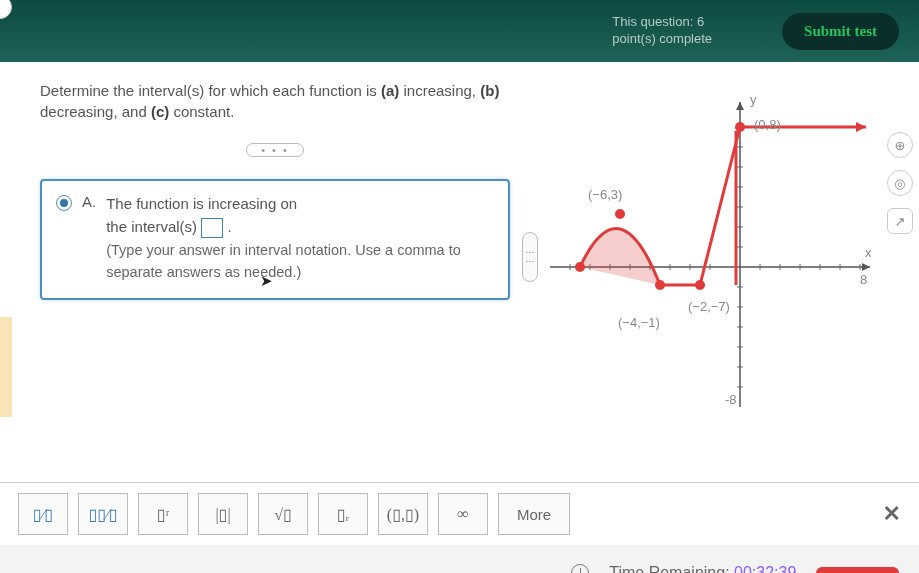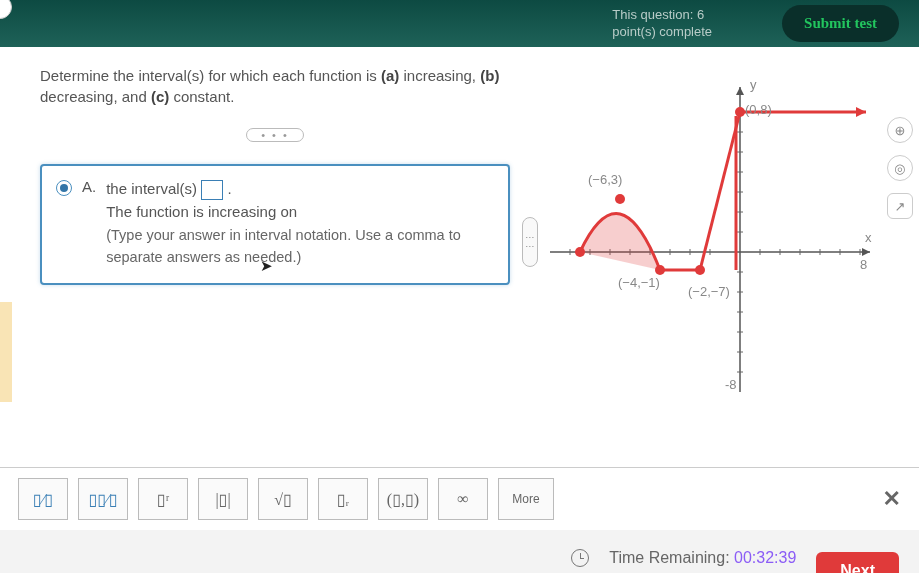--- a/index.html
+++ b/index.html
@@ -6,21 +6,21 @@
   body {
     width: 919px; height: 573px;
     font-family: Arial, Helvetica, sans-serif;
     background: #f4f4f4;
     overflow: hidden;
     position: relative;
   }
   .header {
     background: #1a5a52;
     background: linear-gradient(180deg, #0d4a42, #1e6258);
-    height: 47px;
+    height: 62px;
     color: #cfe3e0;
     display: flex;
     align-items: center;
     justify-content: flex-end;
     gap: 30px;
     padding: 0 20px;
     position: relative;
   }
   .points-info { font-size: 13px; line-height: 1.3; color:#b8ccc8; text-align:left; margin-right: 40px;}
   .submit-btn {
@@ -103,21 +103,21 @@
     background:#fff;
     padding: 10px 18px;
     display:flex; gap:10px; align-items:center;
     position:relative;
   }
   .math-btn {
     width:50px; height:42px; border:1px solid #bbb; background:#fafafa;
     display:flex; align-items:center; justify-content:center;
     font-size:16px; color:#666; cursor:pointer; font-family: serif;
   }
-  .more-btn { width:56px; font-family: Arial; font-size:12px;}
+  .more-btn { width:72px; font-family: Arial; font-size:15px;}
   .close-x { position:absolute; right:18px; top:18px; font-size:22px; font-weight:bold; color:#666; cursor:pointer;}
   .footer {
     background:#f3f3f3; height: 55px;
     display:flex; align-items:center; justify-content:flex-end;
     gap: 20px; padding: 0 20px;
     color:#666;
   }
   .clock-icon { width:18px;height:18px; border:1.5px solid #777; border-radius:50%; display:inline-flex; align-items:center; justify-content:center; font-size:10px; color:#777; position:relative;}
   .clock-icon::after{content:''; position:absolute; width:1px;height:5px; background:#777; top:3px; left:8px;}
   .clock-icon::before{content:''; position:absolute; width:4px;height:1px; background:#777; top:8px; left:8px;}
@@ -162,26 +162,26 @@
 
     <span class="cursor-arrow">➤</span>
 
     <div class="choice-box">
       <div class="choice-row">
         <span class="radio">
             <span class="radio-dot"></span>
           </span>
         <span class="choice-label">A.</span>
         <div class="choice-content">
+          <div>The function is increasing on</div>
           <div>
             <span>the interval(s) </span>
             <span class="answer-box"></span>
             <span>.</span>
           </div>
-          <div>The function is increasing on</div>
           <div class="choice-hint">(Type your answer in interval notation. Use a comma to separate answers as needed.)</div>
         </div>
       </div>
     </div>
   </div>
 
   <div class="right-col">
     <div class="grab-handle">⋮⋮</div>
     <div class="graph-area">
       <svg viewBox="0 0 340 330">
@@ -236,23 +236,23 @@
         <line x1="200" y1="40" x2="326" y2="40" stroke="#e03a3a" stroke-width="3"></line>
         <polygon points="326,40 316,35 316,45" fill="#e03a3a"></polygon>
 
         <circle cx="80" cy="127" r="5" fill="#e03a3a"></circle>
         <circle cx="120" cy="198" r="5" fill="#e03a3a"></circle>
         <circle cx="160" cy="198" r="5" fill="#e03a3a"></circle>
         <circle cx="200" cy="40" r="5" fill="#e03a3a"></circle>
         <circle cx="40" cy="180" r="5" fill="#e03a3a"></circle>
       </svg>
       <span class="graph-label" style="left:48px; top:100px;">(−6,3)</span>
-      <span class="graph-label" style="left:78px; top:203px;">(−4,−1)</span>
+      <span class="graph-label" style="left:78px; top:228px;">(−4,−1)</span>
       <span class="graph-label" style="left:148px; top:212px;">(−2,−7)</span>
-      <span class="graph-label" style="left:205px; top:30px;">(0,8)</span>
+      <span class="graph-label" style="left:214px; top:30px;">(0,8)</span>
       <span class="graph-label" style="left:210px; top:5px;">y</span>
       <span class="graph-label" style="left:325px; top:158px;">x</span>
       <span class="graph-label" style="left:320px; top:185px;">8</span>
       <span class="graph-label" style="left:185px; top:305px;">-8</span>
     </div>
   </div>
 
   <div class="side-icons">
     <span class="side-icon">⊕</span>
     <span class="side-icon">◎</span>

